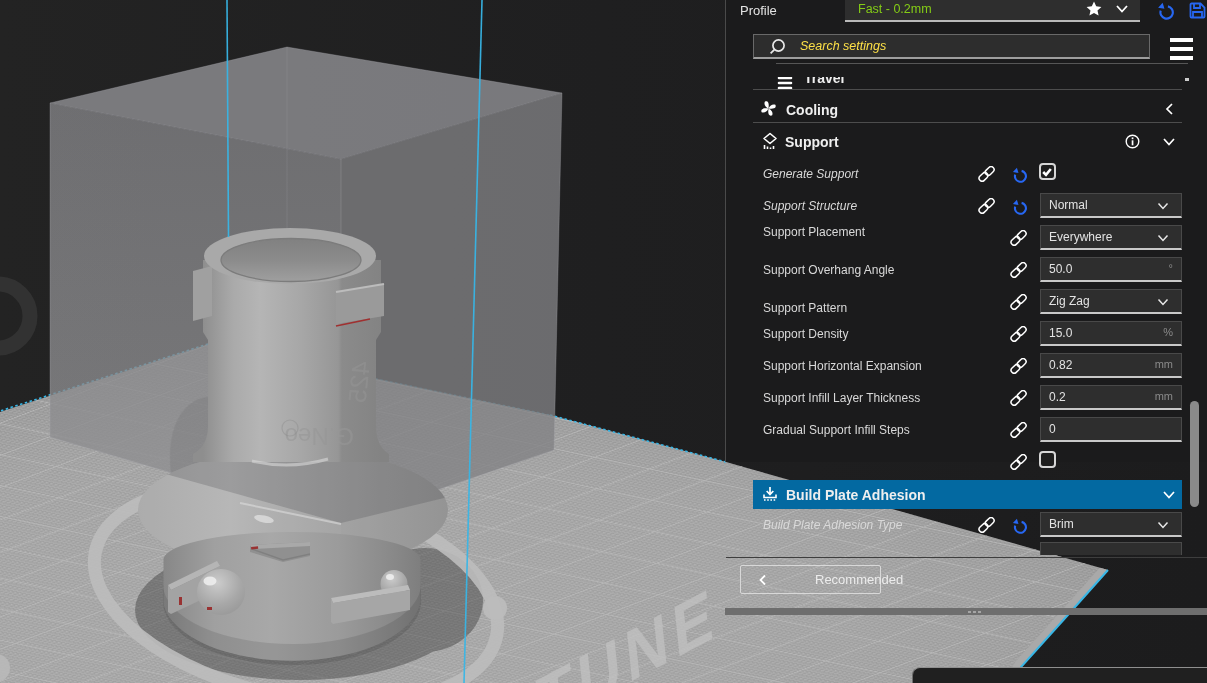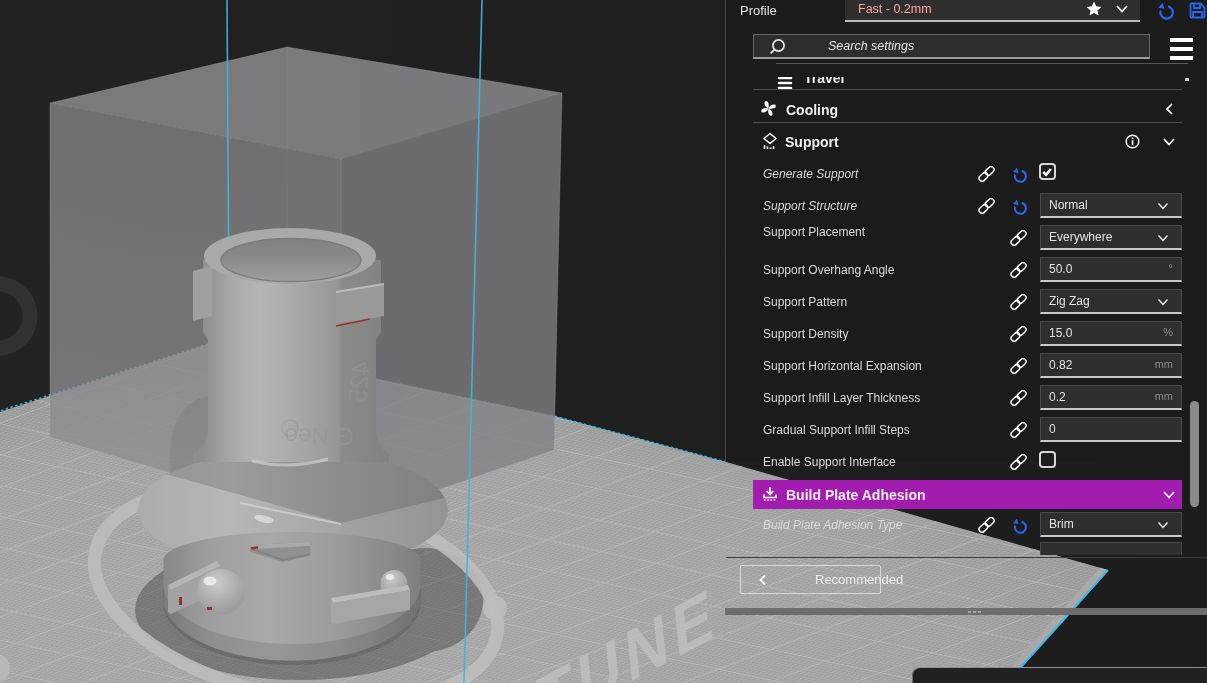--- a/index.html
+++ b/index.html
@@ -179,21 +179,21 @@
     <circle cx="290" cy="428" r="8" fill="none" stroke="#8a8a8a" stroke-width="1.2" opacity="0.4"></circle>
   </g>
 
   <path d="M227,0 L228.5,237" stroke="#38b6e6" stroke-width="1.6" opacity="0.95"></path>
   <path d="M482,0 L464,683" stroke="#38b6e6" stroke-width="1.6" opacity="0.95"></path>
 </svg>
 
 <div id="panel">
   <div class="abs" style="left:14px;top:3px;font-size:13px;color:#e4e4e4;">Profile</div>
   <div class="abs" style="left:119px;top:-2px;width:295px;height:22px;background:#2e2e2e;border-bottom:2px solid #b9b9b9;">
-    <span style="position:absolute;left:13px;top:4px;font-size:12.5px;color:#fca5a5;">Fast - 0.2mm</span>
+    <span style="position:absolute;left:13px;top:4px;font-size:12.5px;color:#84cc16;">Fast - 0.2mm</span>
     <svg class="abs" style="left:240px;top:2px;" width="18" height="18" viewBox="0 0 18 18">
           <path d="M9 1.5 L11.2 6.3 16.4 6.9 12.5 10.4 13.6 15.6 9 13 4.4 15.6 5.5 10.4 1.6 6.9 6.8 6.3 Z" fill="#ffffff"></path>
         </svg>
     <svg class="abs" style="left:270px;top:5px;" width="14" height="12" viewBox="0 0 14 12">
           <path d="M2,3 L7,8.5 L12,3" stroke="#ffffff" stroke-width="1.8" fill="none"></path>
         </svg>
   </div>
   <svg class="abs" style="left:430px;top:2px;" width="18" height="18" viewBox="0 0 16 16">
     <path d="M10.6,3.9 A5.5,5.5 0 1 1 4.2,7.6" stroke="#2767f2" stroke-width="1.9" fill="none"></path>
     <polygon points="1.9,5.0 7.5,6.0 5.9,0.7" fill="#2767f2"></polygon>
@@ -202,21 +202,21 @@
     <path d="M2.5,1.5 L11.5,1.5 L15.5,5.5 L15.5,14.5 A1,1 0 0 1 14.5,15.5 L2.5,15.5 A1,1 0 0 1 1.5,14.5 L1.5,2.5 A1,1 0 0 1 2.5,1.5 Z" stroke="#2767f2" stroke-width="1.8" fill="none"></path>
     <path d="M5,2 L5,6 L11,6 L11,2" stroke="#2767f2" stroke-width="1.8" fill="none"></path>
     <path d="M4,15 L4,10 L13,10 L13,15" stroke="#2767f2" stroke-width="1.8" fill="none"></path>
   </svg>
 
   <div class="abs" style="left:27px;top:34px;width:397px;height:25px;background:#2d2d2d;border:1px solid #696969;border-bottom:2px solid #9e9e9e;box-sizing:border-box;">
     <svg class="abs" style="left:14px;top:3px;" width="19" height="19" viewBox="0 0 19 19">
           <circle cx="10.5" cy="7.5" r="5.6" stroke="#e8e8e8" stroke-width="1.7" fill="none"></circle>
           <path d="M6.4,11.6 L2.6,15.4" stroke="#e8e8e8" stroke-width="1.7"></path>
         </svg>
-    <span style="position:absolute;left:46px;top:4px;font-size:12.5px;font-style:italic;color:#e5e5e5;margin-left:28px;">Search settings</span>
+    <span style="position:absolute;left:46px;top:4px;font-size:12.5px;font-style:italic;color:#fde047;">Search settings</span>
   </div>
   <div class="abs" style="left:444px;top:38px;width:23px;height:3.5px;background:#fff;"></div>
   <div class="abs" style="left:444px;top:47px;width:23px;height:3.5px;background:#fff;"></div>
   <div class="abs" style="left:444px;top:56px;width:23px;height:3.5px;background:#fff;"></div>
   <div class="abs" style="left:50px;top:63px;width:412px;height:1px;background:#565656;"></div>
 
   <div class="abs" style="left:45px;top:77px;width:429px;height:12px;overflow:hidden;">
     <svg class="abs" style="left:6px;top:-2px;" width="18" height="16" viewBox="0 0 18 16">
           <path d="M2,3 H14 M2,8 H14 M2,13 H14" stroke="#ffffff" stroke-width="2.6" stroke-linecap="round" fill="none"></path>
         </svg>
@@ -303,21 +303,21 @@
   <svg class="abs" style="left:283.5px;top:262px;" width="17" height="16" viewBox="0 0 17 16">
         <g stroke="#ffffff" stroke-width="1.5" fill="none" transform="rotate(-44 8.5 8)">
           <rect x="-0.6" y="5.0" width="9.8" height="6.0" rx="3"></rect>
           <rect x="8.0" y="5.0" width="9.8" height="6.0" rx="3"></rect>
         </g>
       </svg>
   <div class="ctl" style="top:256.5px;">
         <span class="tx">50.0</span>
         <span class="unit">°</span>
       </div>
-  <div class="lbl" style="top:286px;line-height:32px;">Support Pattern</div>
+  <div class="lbl" style="top:292px;line-height:32px;">Support Pattern</div>
   <svg class="abs" style="left:283.5px;top:294px;" width="17" height="16" viewBox="0 0 17 16">
         <g stroke="#ffffff" stroke-width="1.5" fill="none" transform="rotate(-44 8.5 8)">
           <rect x="-0.6" y="5.0" width="9.8" height="6.0" rx="3"></rect>
           <rect x="8.0" y="5.0" width="9.8" height="6.0" rx="3"></rect>
         </g>
       </svg>
   <div class="ctl" style="top:288.5px;">
         <span class="tx">Zig Zag</span>
         <svg class="abs" style="left:116px;top:8px;" width="12" height="9" viewBox="0 0 12 9">
           <path d="M1.5,1.5 L6,6.5 L10.5,1.5" stroke="#e8e8e8" stroke-width="1.5" fill="none"></path>
@@ -359,29 +359,28 @@
   <div class="lbl" style="top:414px;line-height:32px;">Gradual Support Infill Steps</div>
   <svg class="abs" style="left:283.5px;top:422px;" width="17" height="16" viewBox="0 0 17 16">
         <g stroke="#ffffff" stroke-width="1.5" fill="none" transform="rotate(-44 8.5 8)">
           <rect x="-0.6" y="5.0" width="9.8" height="6.0" rx="3"></rect>
           <rect x="8.0" y="5.0" width="9.8" height="6.0" rx="3"></rect>
         </g>
       </svg>
   <div class="ctl" style="top:416.5px;">
         <span class="tx">0</span>
       </div>
-  <div class="lbl" style="top:446px;line-height:32px;">Enable Support Interface</div>
   <svg class="abs" style="left:283.5px;top:454px;" width="17" height="16" viewBox="0 0 17 16">
         <g stroke="#ffffff" stroke-width="1.5" fill="none" transform="rotate(-44 8.5 8)">
           <rect x="-0.6" y="5.0" width="9.8" height="6.0" rx="3"></rect>
           <rect x="8.0" y="5.0" width="9.8" height="6.0" rx="3"></rect>
         </g>
       </svg>
   <div class="abs" style="left:312.5px;top:451px;width:17px;height:17px;box-sizing:border-box;border:2px solid #d6d6d6;border-radius:4px;background:#1e1e1e;"></div>
-  <div class="abs" style="left:27px;top:479.5px;width:429px;height:29px;background:#a21caf;">
+  <div class="abs" style="left:27px;top:479.5px;width:429px;height:29px;background:#0369a1;">
   <svg class="abs" style="left:9px;top:6px;" width="16" height="17" viewBox="0 0 16 17">
           <path d="M8,1 L8,8 M4.7,5 L8,8.6 L11.3,5" stroke="#ffffff" stroke-width="1.7" fill="none"></path>
           <path d="M2,8.5 L2,11.5 L14,11.5 L14,8.5" stroke="#ffffff" stroke-width="1.6" fill="none"></path>
           <path d="M2,14 H14" stroke="#ffffff" stroke-width="1.4" stroke-dasharray="1.6,1.6"></path>
         </svg>
   <div class="cat" style="left:33px;top:7px;">Build Plate Adhesion</div>
   <svg class="abs" style="left:409px;top:10px;" width="14" height="10" viewBox="0 0 14 10">
           <path d="M2,2 L7,7.5 L12,2" stroke="#ffffff" stroke-width="1.7" fill="none"></path>
         </svg>
 </div>

